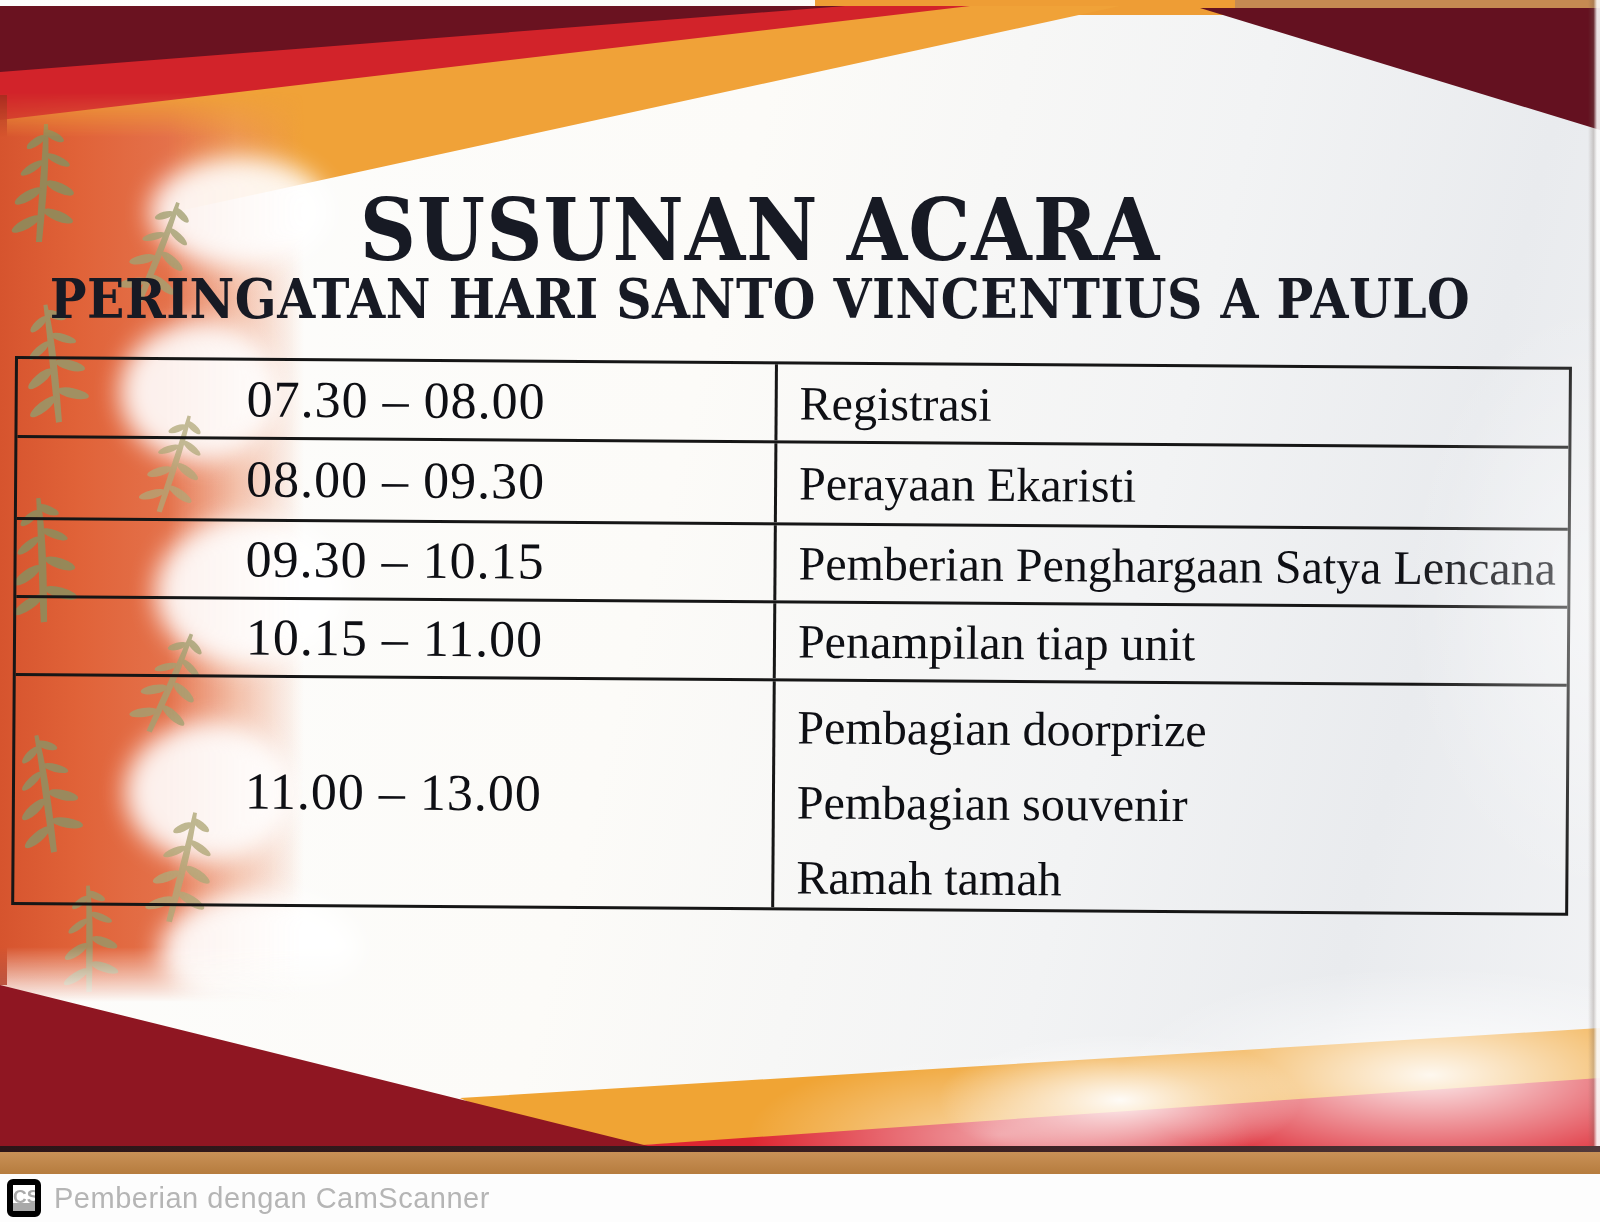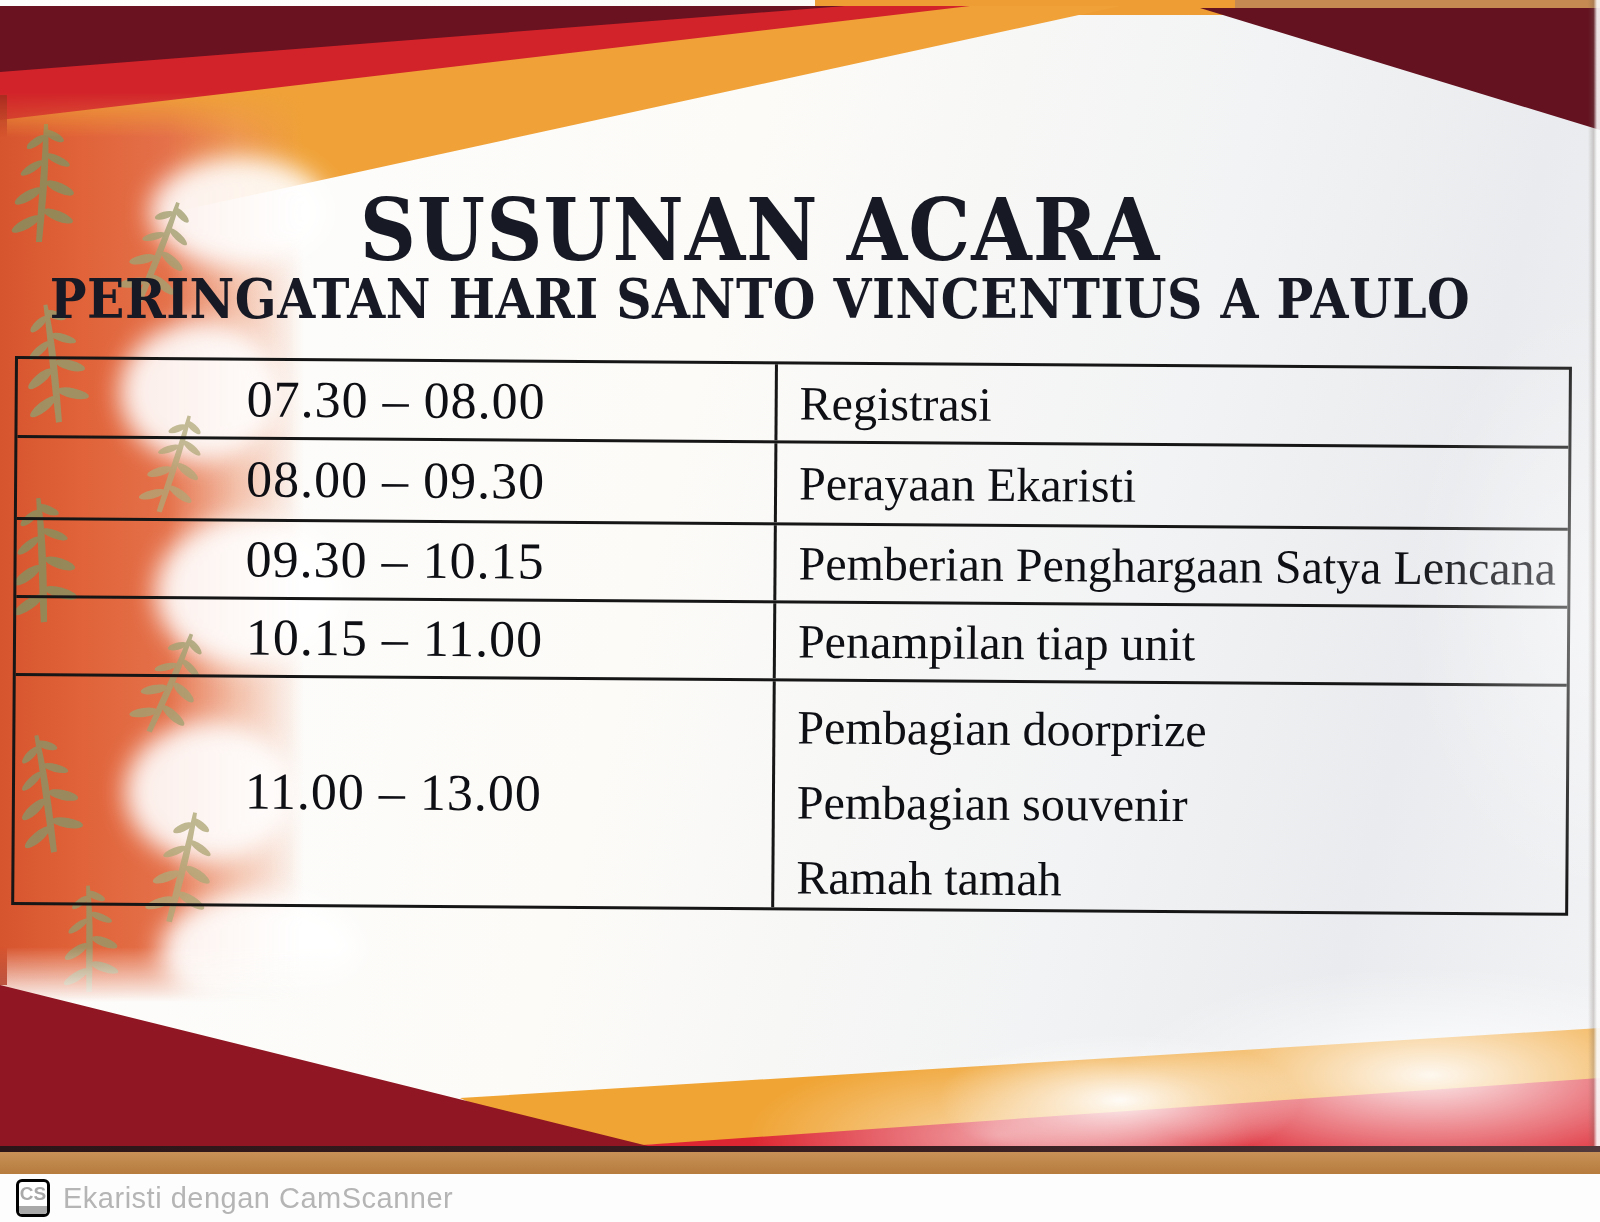--- a/index.html
+++ b/index.html
@@ -60,22 +60,22 @@
   .act-cell.multi{justify-content:flex-start; padding-top:8px;}
   .act-line{line-height:75px;}
   
   .card-edge{left:0; top:1146px; width:1600px; height:6px;
     background:linear-gradient(to right,#2c1518,#3a1f22 60%,#51383a);}
   .surface-strip{left:0; top:1152px; width:1600px; height:22px;
     background:linear-gradient(#c99157,#b67c3e);}
   
   .scanbar{left:0; top:1174px; width:1600px; height:48px; background:#fdfdfd;
     display:flex; align-items:center; font-family:"Liberation Sans", sans-serif;}
-  .cs-badge{position:relative; width:34px; height:38px; margin-left:16px;
-    border:3px solid #000000; border-radius:6px; box-sizing:border-box; background:#fff; overflow:hidden;}
+  .cs-badge{position:relative; width:34px; height:38px; margin-left:7px;
+    border:6px solid #000000; border-radius:6px; box-sizing:border-box; background:#fff; overflow:hidden;}
   .cs-letters{display:block; width:100%; text-align:center; font-weight:bold;
     font-size:19px; line-height:24px; color:#a9a9a9; letter-spacing:0;}
   .cs-foot{position:absolute; left:0; right:0; bottom:0; height:8px; background:#a9a9a9;}
   .credit{margin-left:13px; font-size:29px; color:#b5b5b5; letter-spacing:.5px;}
 </style>
 </head>
 <body>
 
 <div class="stage">
 
@@ -176,16 +176,16 @@
   </div>
 
   <div class="abs card-edge"></div>
   <div class="abs surface-strip"></div>
 
   <div class="abs scanbar">
     <div class="cs-badge">
       <span class="cs-letters">CS</span>
       <div class="cs-foot"></div>
     </div>
-    <div class="credit">Ekaristi dengan CamScanner</div>
+    <div class="credit">Pemberian dengan CamScanner</div>
   </div>
 
 </div>
 
 </body></html>

